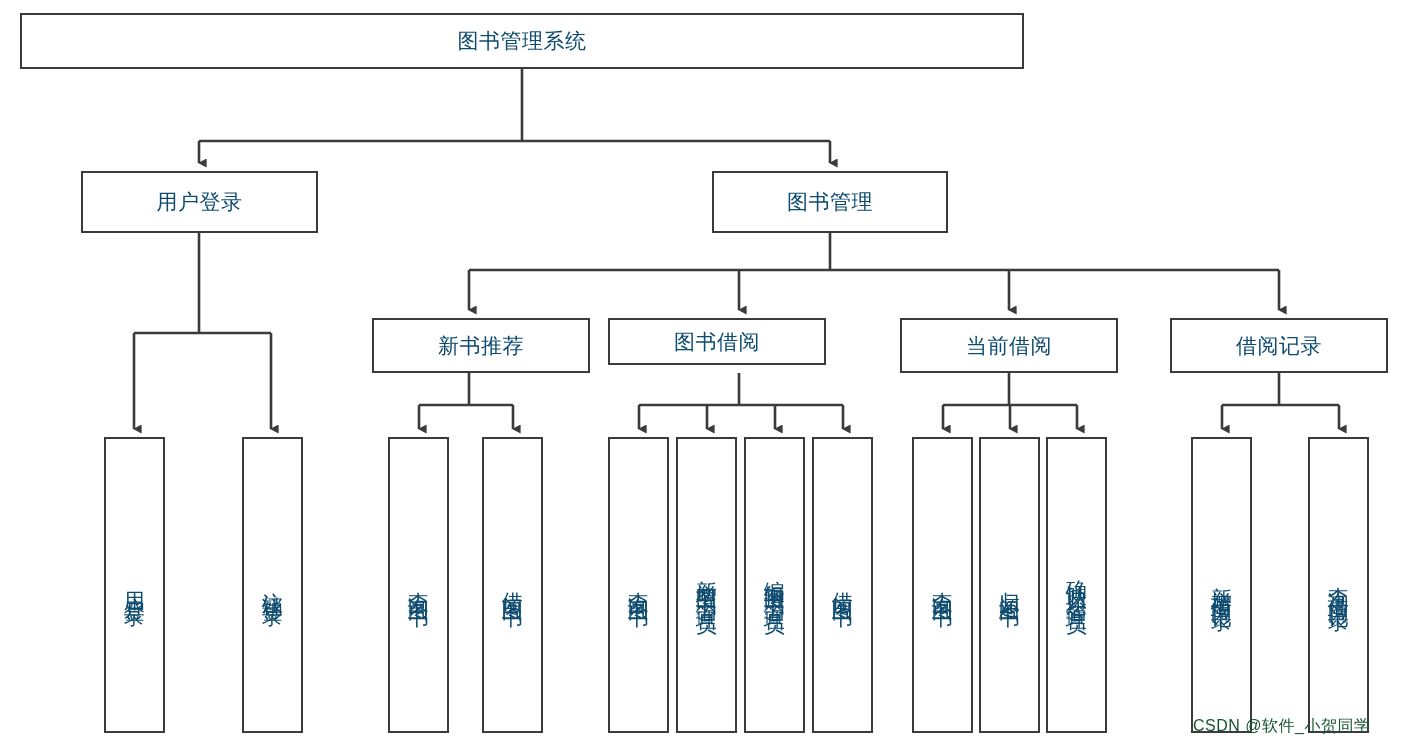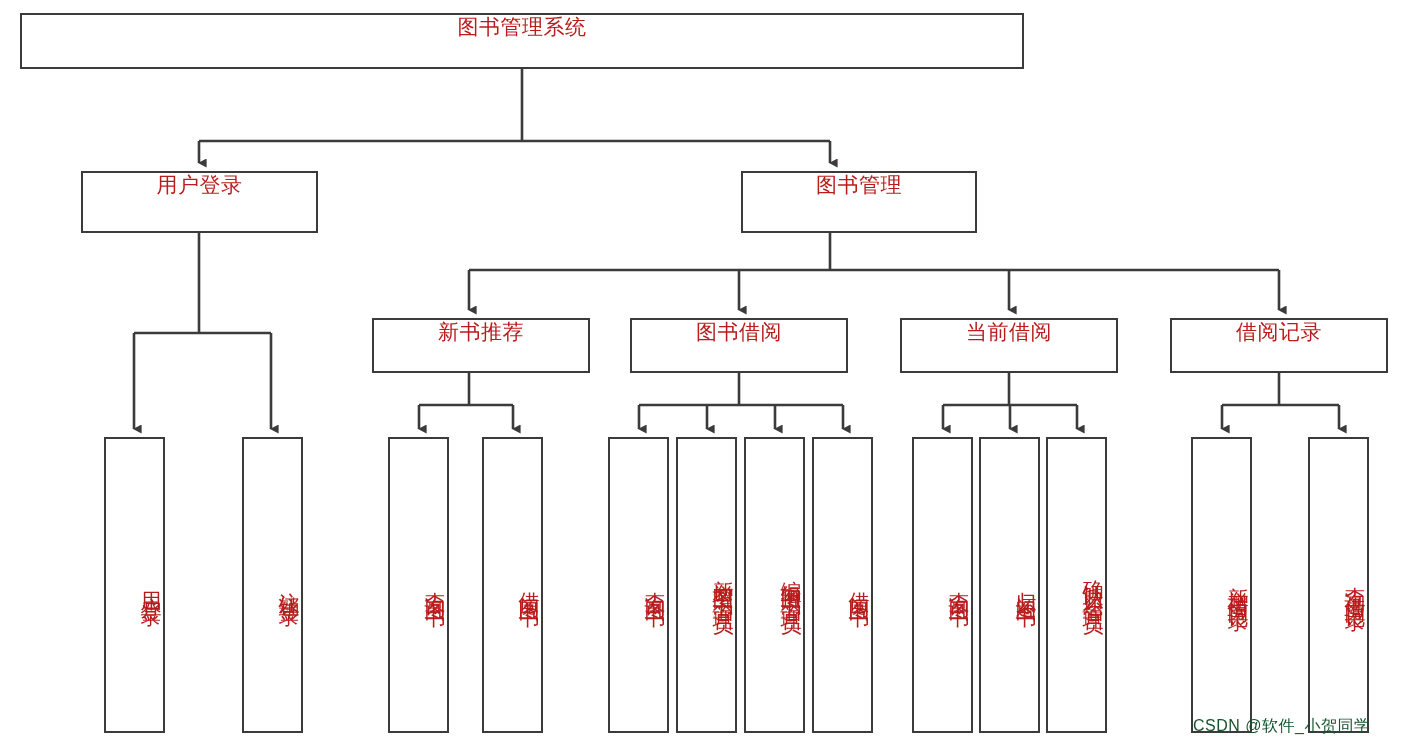--- a/index.html
+++ b/index.html
@@ -11,22 +11,23 @@
     overflow:hidden;
   }
   #canvas{position:relative;width:1405px;height:747px;}
   svg.links{position:absolute;left:0;top:0;width:1405px;height:747px;}
 
   .node{
     position:absolute;
     box-sizing:border-box;
     border:2.5px solid #3b3b3b;
     background:#ffffff;
-    color:#b91c1c;
+    color:#0c4a6e;
     display:flex;
+    align-items:center;
     justify-content:center;
     line-height:1.12;
   }
   .node.h{            
     font-size:21px;
     letter-spacing:0.5px;
   }
   .node.v{            
     writing-mode:vertical-rl;
     text-orientation:upright;
@@ -99,28 +100,28 @@
     </g>
   </svg>
 
   <div class="node h" style="left:20px;top:13px;width:1004px;height:56px;">
     <span>图书管理系统</span>
   </div>
 
   <div class="node h" style="left:81px;top:171px;width:237px;height:62px;">
     <span>用户登录</span>
   </div>
-  <div class="node h" style="left:712px;top:171px;width:236px;height:62px;margin-left:29px;">
+  <div class="node h" style="left:712px;top:171px;width:236px;height:62px;">
     <span>图书管理</span>
   </div>
 
   <div class="node h" style="left:360px;top:318px;width:218px;height:55px;margin-left:12px;">
     <span>新书推荐</span>
   </div>
-  <div class="node h" style="left:630px;top:318px;width:218px;height:55px;">
+  <div class="node h" style="left:608px;top:318px;width:218px;height:47px;">
     <span>图书借阅</span>
   </div>
   <div class="node h" style="left:900px;top:318px;width:218px;height:55px;">
     <span>当前借阅</span>
   </div>
   <div class="node h" style="left:1170px;top:318px;width:218px;height:55px;">
     <span>借阅记录</span>
   </div>
 
   <div class="node v" style="left:104px;top:437px;width:61px;height:296px;">

